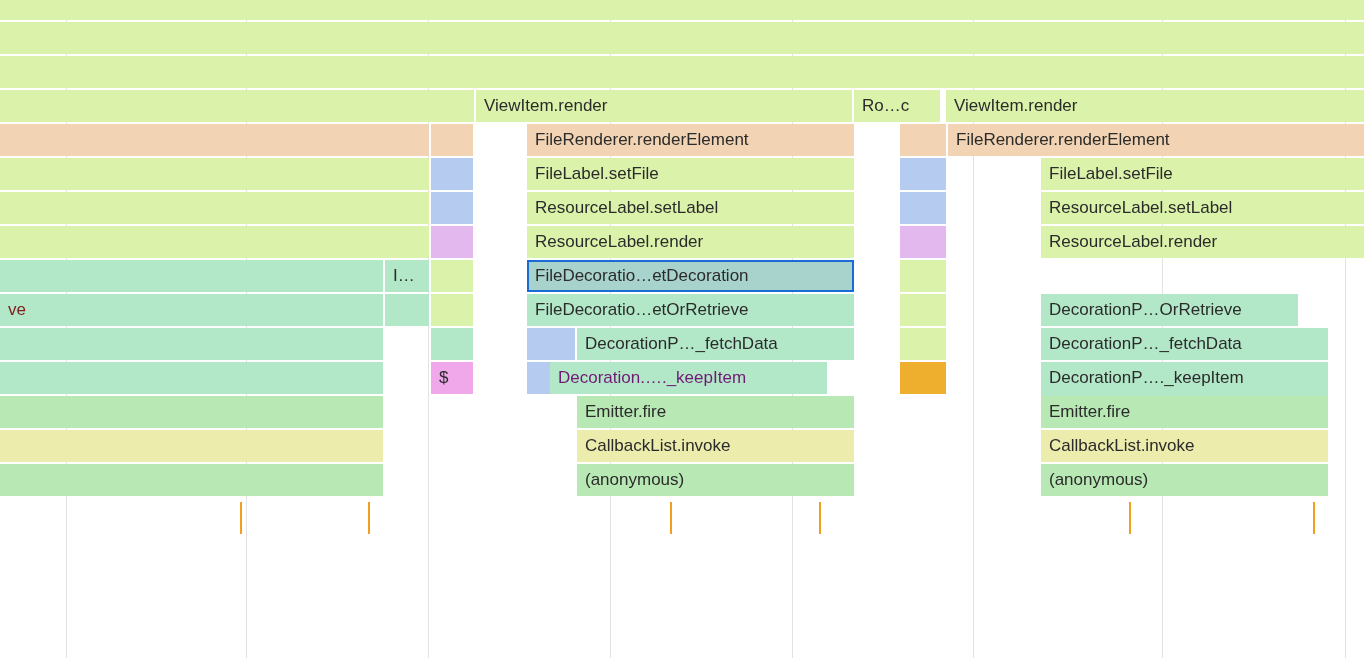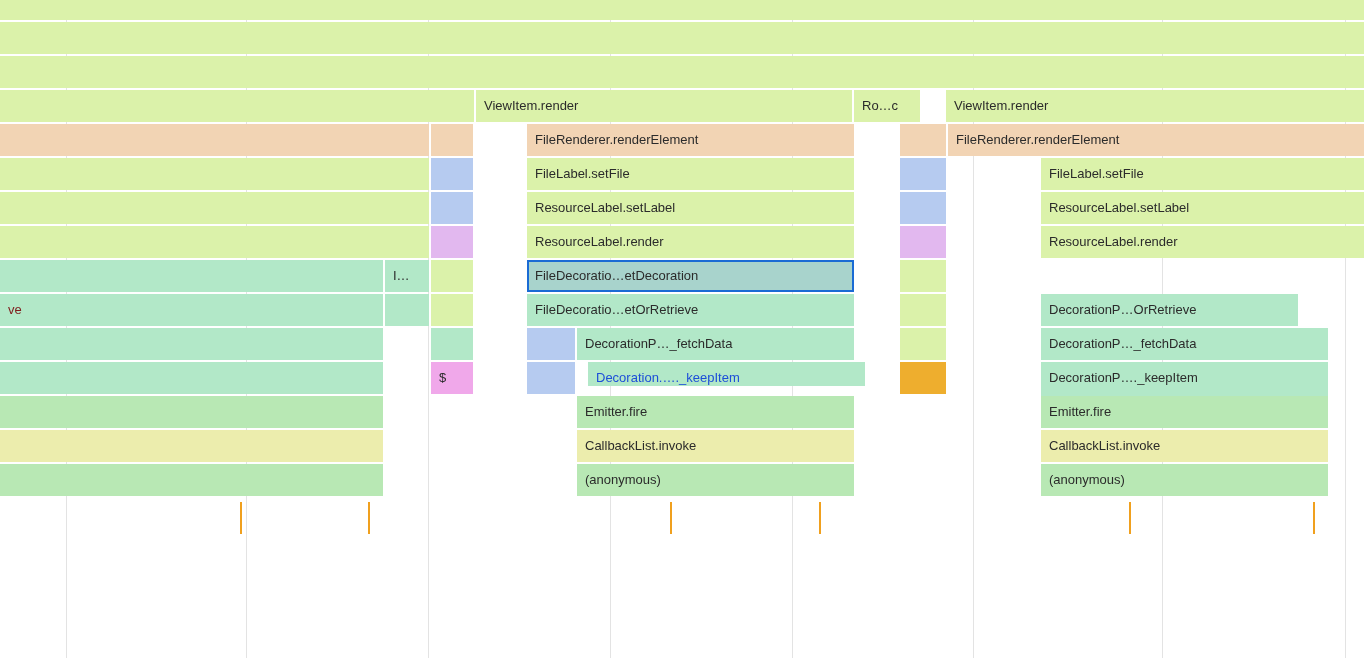--- a/index.html
+++ b/index.html
@@ -29,21 +29,21 @@
     top: 0; left: 0;
     width: 1364px;
     height: 500px;
     z-index: 2;
   }
   .frame {
     position: absolute;
     height: 32px;
     overflow: hidden;
     white-space: nowrap;
-    font-size: 13px;
+    font-size: 17px;
     line-height: 32px;
     color: #2b2b2b;
     padding-left: 8px;
     border-radius: 0px;
   }
   .frame.selected {
     border: 2px solid #0f172a;
     line-height: 28px;
     padding-left: 6px;
   }
@@ -80,21 +80,21 @@
       <div class="gridline" style="left: 1162px; background: rgb(227, 227, 227);"></div>
       <div class="gridline" style="left: 1345px; background: rgb(227, 227, 227);"></div>
     </div>
 
   <div class="rows-layer">
       <div class="frame" style="left: 0px; width: 1364px; top: -12px; height: 32px; background: rgb(219, 242, 170); color: rgb(43, 43, 43);"><span class="lbl"></span></div>
       <div class="frame" style="left: 0px; width: 1364px; top: 22px; height: 32px; background: rgb(219, 242, 170); color: rgb(43, 43, 43);"><span class="lbl"></span></div>
       <div class="frame" style="left: 0px; width: 1364px; top: 56px; height: 32px; background: rgb(219, 242, 170); color: rgb(43, 43, 43);"><span class="lbl"></span></div>
       <div class="frame" style="left: 0px; width: 474px; top: 90px; height: 32px; background: rgb(219, 242, 170); color: rgb(43, 43, 43);"><span class="lbl"></span></div>
       <div class="frame" style="left: 476px; width: 376px; top: 90px; height: 32px; background: rgb(219, 242, 170); color: rgb(43, 43, 43);"><span class="lbl">ViewItem.render</span></div>
-      <div class="frame" style="left: 854px; width: 66px; top: 90px; height: 32px; background: rgb(219, 242, 170); color: rgb(43, 43, 43);"><span class="lbl">Ro…c</span></div>
+      <div class="frame" style="left: 854px; width: 86px; top: 90px; height: 32px; background: rgb(219, 242, 170); color: rgb(43, 43, 43);"><span class="lbl">Ro…c</span></div>
       <div class="frame" style="left: 946px; width: 418px; top: 90px; height: 32px; background: rgb(219, 242, 170); color: rgb(43, 43, 43);"><span class="lbl">ViewItem.render</span></div>
       <div class="frame" style="left: 0px; width: 429px; top: 124px; height: 32px; background: rgb(242, 212, 180); color: rgb(43, 43, 43);"><span class="lbl"></span></div>
       <div class="frame" style="left: 431px; width: 42px; top: 124px; height: 32px; background: rgb(242, 212, 180); color: rgb(43, 43, 43);"><span class="lbl"></span></div>
       <div class="frame" style="left: 527px; width: 327px; top: 124px; height: 32px; background: rgb(242, 212, 180); color: rgb(43, 43, 43);"><span class="lbl">FileRenderer.renderElement</span></div>
       <div class="frame" style="left: 900px; width: 46px; top: 124px; height: 32px; background: rgb(242, 212, 180); color: rgb(43, 43, 43);"><span class="lbl"></span></div>
       <div class="frame" style="left: 948px; width: 416px; top: 124px; height: 32px; background: rgb(242, 212, 180); color: rgb(43, 43, 43);"><span class="lbl">FileRenderer.renderElement</span></div>
       <div class="frame" style="left: 0px; width: 429px; top: 158px; height: 32px; background: rgb(219, 242, 170); color: rgb(43, 43, 43);"><span class="lbl"></span></div>
       <div class="frame" style="left: 431px; width: 42px; top: 158px; height: 32px; background: rgb(182, 203, 240); color: rgb(43, 43, 43);"><span class="lbl"></span></div>
       <div class="frame" style="left: 527px; width: 327px; top: 158px; height: 32px; background: rgb(219, 242, 170); color: rgb(43, 43, 43);"><span class="lbl">FileLabel.setFile</span></div>
       <div class="frame" style="left: 900px; width: 46px; top: 158px; height: 32px; background: rgb(182, 203, 240); color: rgb(43, 43, 43);"><span class="lbl"></span></div>
@@ -122,21 +122,21 @@
       <div class="frame" style="left: 1041px; width: 257px; top: 294px; height: 32px; background: rgb(178, 232, 200); color: rgb(43, 43, 43);"><span class="lbl">DecorationP…OrRetrieve</span></div>
       <div class="frame" style="left: 0px; width: 383px; top: 328px; height: 32px; background: rgb(178, 232, 200); color: rgb(43, 43, 43);"><span class="lbl"></span></div>
       <div class="frame" style="left: 431px; width: 42px; top: 328px; height: 32px; background: rgb(178, 232, 200); color: rgb(43, 43, 43);"><span class="lbl"></span></div>
       <div class="frame" style="left: 527px; width: 48px; top: 328px; height: 32px; background: rgb(182, 203, 240); color: rgb(43, 43, 43);"><span class="lbl"></span></div>
       <div class="frame" style="left: 577px; width: 277px; top: 328px; height: 32px; background: rgb(178, 232, 200); color: rgb(43, 43, 43);"><span class="lbl">DecorationP…_fetchData</span></div>
       <div class="frame" style="left: 900px; width: 46px; top: 328px; height: 32px; background: rgb(219, 242, 170); color: rgb(43, 43, 43);"><span class="lbl"></span></div>
       <div class="frame" style="left: 1041px; width: 287px; top: 328px; height: 32px; background: rgb(178, 232, 200); color: rgb(43, 43, 43);"><span class="lbl">DecorationP…_fetchData</span></div>
       <div class="frame" style="left: 0px; width: 383px; top: 362px; height: 32px; background: rgb(178, 232, 200); color: rgb(43, 43, 43);"><span class="lbl"></span></div>
       <div class="frame" style="left: 431px; width: 42px; top: 362px; height: 32px; background: rgb(240, 168, 234); color: rgb(43, 43, 43);"><span class="lbl">$</span></div>
       <div class="frame" style="left: 527px; width: 48px; top: 362px; height: 32px; background: rgb(182, 203, 240); color: rgb(43, 43, 43);"><span class="lbl"></span></div>
-      <div class="frame" style="left: 588px; width: 277px; top: 362px; height: 24px; background: rgb(178, 232, 200); color: #1d4ed8;"><span class="lbl">Decoration.…._keepItem</span></div>
+      <div class="frame" style="left: 550px; width: 277px; top: 362px; height: 32px; background: rgb(178, 232, 200); color: #701a75;"><span class="lbl">Decoration.…._keepItem</span></div>
       <div class="frame" style="left: 900px; width: 46px; top: 362px; height: 32px; background: rgb(238, 174, 46); color: rgb(43, 43, 43);"><span class="lbl"></span></div>
       <div class="frame" style="left: 1041px; width: 287px; top: 362px; height: 44px; background: rgb(178, 232, 200); color: rgb(43, 43, 43);"><span class="lbl">DecorationP…._keepItem</span></div>
       <div class="frame" style="left: 0px; width: 383px; top: 396px; height: 32px; background: rgb(184, 232, 180); color: rgb(43, 43, 43);"><span class="lbl"></span></div>
       <div class="frame" style="left: 577px; width: 277px; top: 396px; height: 32px; background: rgb(184, 232, 180); color: rgb(43, 43, 43);"><span class="lbl">Emitter.fire</span></div>
       <div class="frame" style="left: 1041px; width: 287px; top: 396px; height: 32px; background: rgb(184, 232, 180); color: rgb(43, 43, 43);"><span class="lbl">Emitter.fire</span></div>
       <div class="frame" style="left: 0px; width: 383px; top: 430px; height: 32px; background: rgb(236, 237, 173); color: rgb(43, 43, 43);"><span class="lbl"></span></div>
       <div class="frame" style="left: 577px; width: 277px; top: 430px; height: 32px; background: rgb(236, 237, 173); color: rgb(43, 43, 43);"><span class="lbl">CallbackList.invoke</span></div>
       <div class="frame" style="left: 1041px; width: 287px; top: 430px; height: 32px; background: rgb(236, 237, 173); color: rgb(43, 43, 43);"><span class="lbl">CallbackList.invoke</span></div>
       <div class="frame" style="left: 0px; width: 383px; top: 464px; height: 32px; background: rgb(184, 232, 180); color: rgb(43, 43, 43);"><span class="lbl"></span></div>
       <div class="frame" style="left: 577px; width: 277px; top: 464px; height: 32px; background: rgb(184, 232, 180); color: rgb(43, 43, 43);"><span class="lbl">(anonymous)</span></div>

